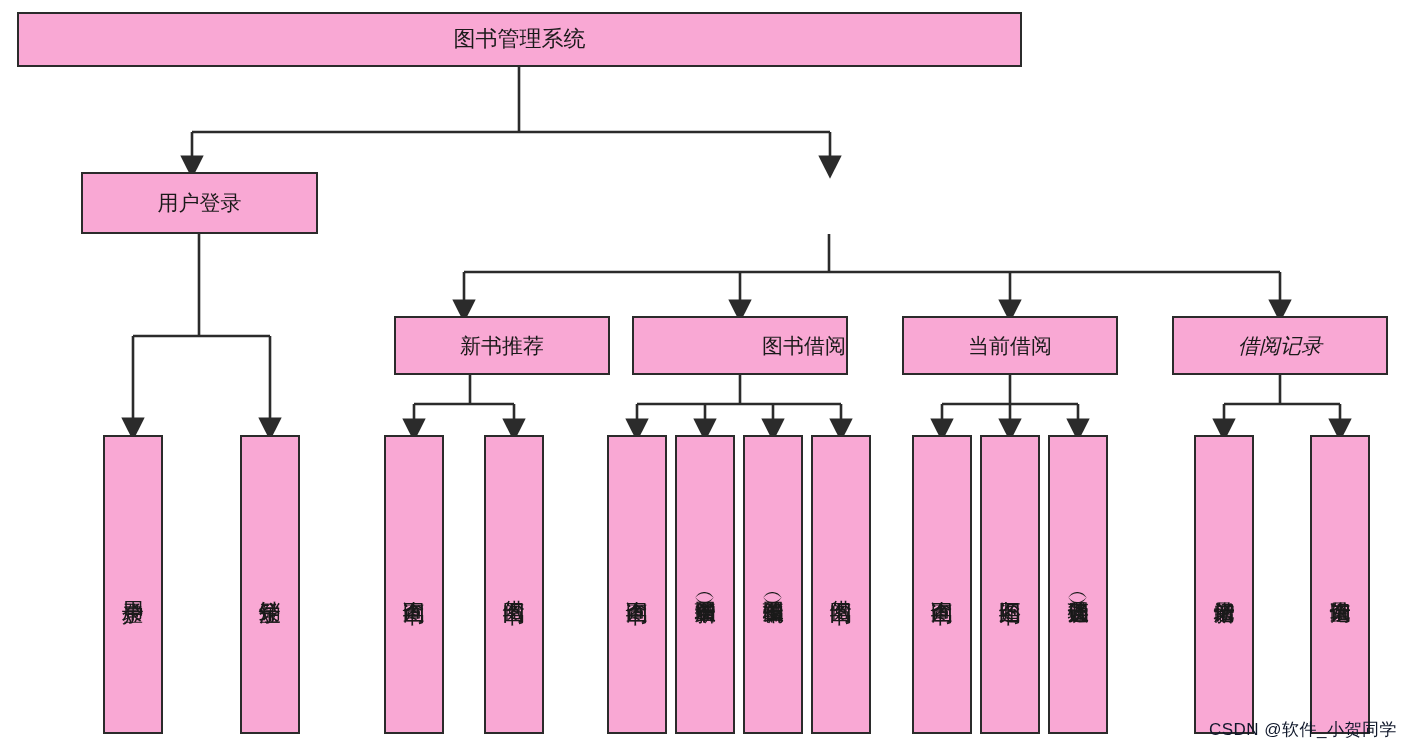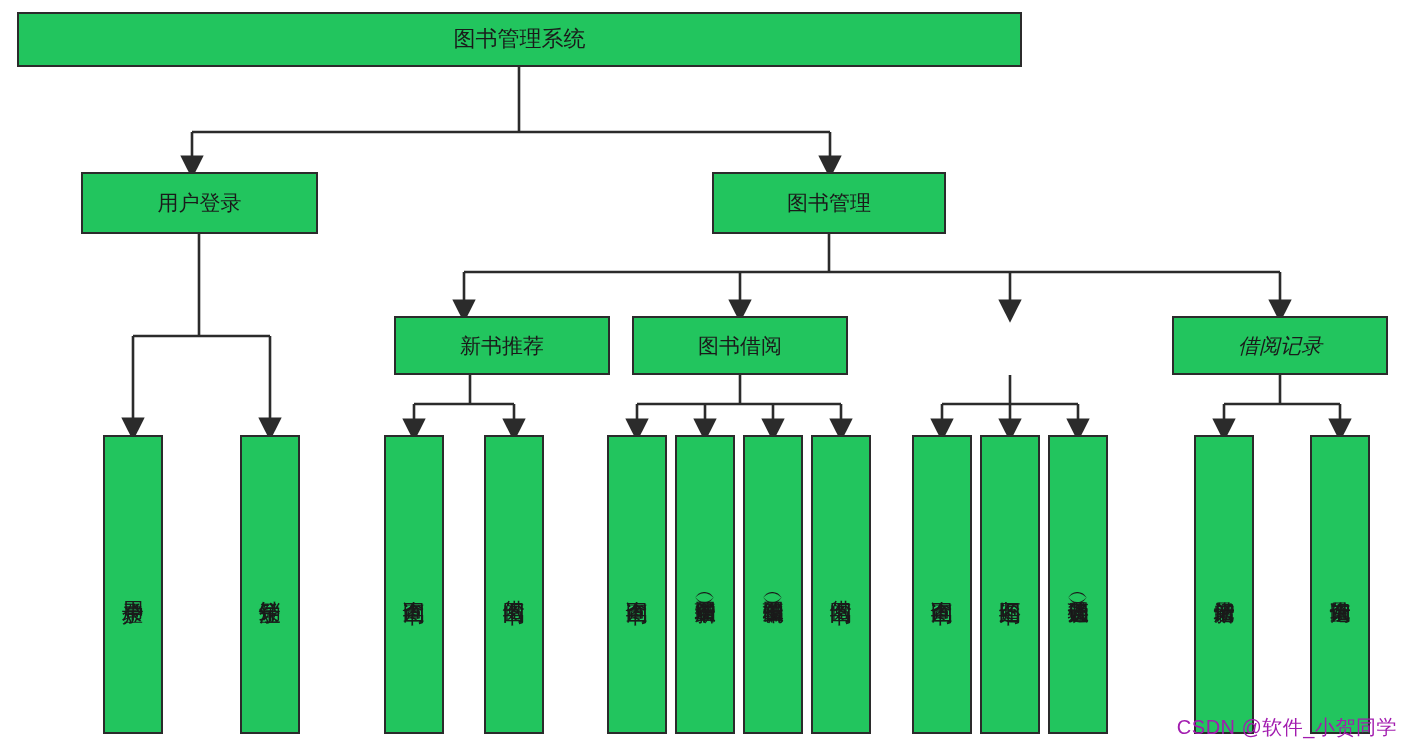--- a/index.html
+++ b/index.html
@@ -22,21 +22,21 @@
     left: 0;
     top: 0;
     width: 1405px;
     height: 747px;
     pointer-events: none;
   }
   .node {
     position: absolute;
     box-sizing: border-box;
     border: 2px solid #2b2b2b;
-    background: #22c55e;
+    background: #f9a8d4;
     display: flex;
     align-items: center;
     justify-content: center;
     color: #1a1a1a;
     overflow: hidden;
   }
   .node .label {
     display: block;
     text-align: center;
     line-height: 1.22;
@@ -61,22 +61,22 @@
     white-space: nowrap;
   }
   .node.vert.tight .label {
     font-size: 21px;
     letter-spacing: 0px;
   }
   .watermark {
     position: absolute;
     right: 8px;
     bottom: 6px;
-    font-size: 20px;
-    color: #a21caf;
+    font-size: 17px;
+    color: #0f172a;
     white-space: nowrap;
     letter-spacing: 0.5px;
   }
 </style>
 </head>
 <body>
 
 <div id="canvas">
 
   <svg class="edges" viewBox="0 0 1405 747" xmlns="http://www.w3.org/2000/svg">
@@ -129,29 +129,29 @@
     </g>
   </svg>
 
   <div class="node horiz title-node" style="left:17px; top:12px; width:1005px; height:55px;">
     <span class="label">图书管理系统</span>
   </div>
 
   <div class="node horiz" style="left:81px; top:172px; width:237px; height:62px;">
     <span class="label">用户登录</span>
   </div>
-  <div class="node horiz" style="left:712px; top:172px; width:234px; height:62px;">
-    <span class="label">图书管理</span>
-  </div>
 
   <div class="node horiz" style="left:362px; top:316px; width:216px; height:59px;margin-left:32px;">
     <span class="label">新书推荐</span>
   </div>
-  <div class="node horiz" style="left:632px; top:316px; width:216px; height:59px;">
+  <div class="node horiz" style="left:632px; top:316px; width:216px; height:59px;justify-content:flex-end;">
     <span class="label">图书借阅</span>
+  </div>
+  <div class="node horiz" style="left:902px; top:316px; width:216px; height:59px;">
+    <span class="label">当前借阅</span>
   </div>
   <div class="node horiz" style="left:1172px; top:316px; width:216px; height:59px;font-style:italic;">
     <span class="label">借阅记录</span>
   </div>
 
   <div class="node vert" style="left:103px; top:435px; width:60px; height:299px;">
     <span class="label">用户登录</span>
   </div>
   <div class="node vert" style="left:240px; top:435px; width:60px; height:299px;">
     <span class="label">注销登录</span>

